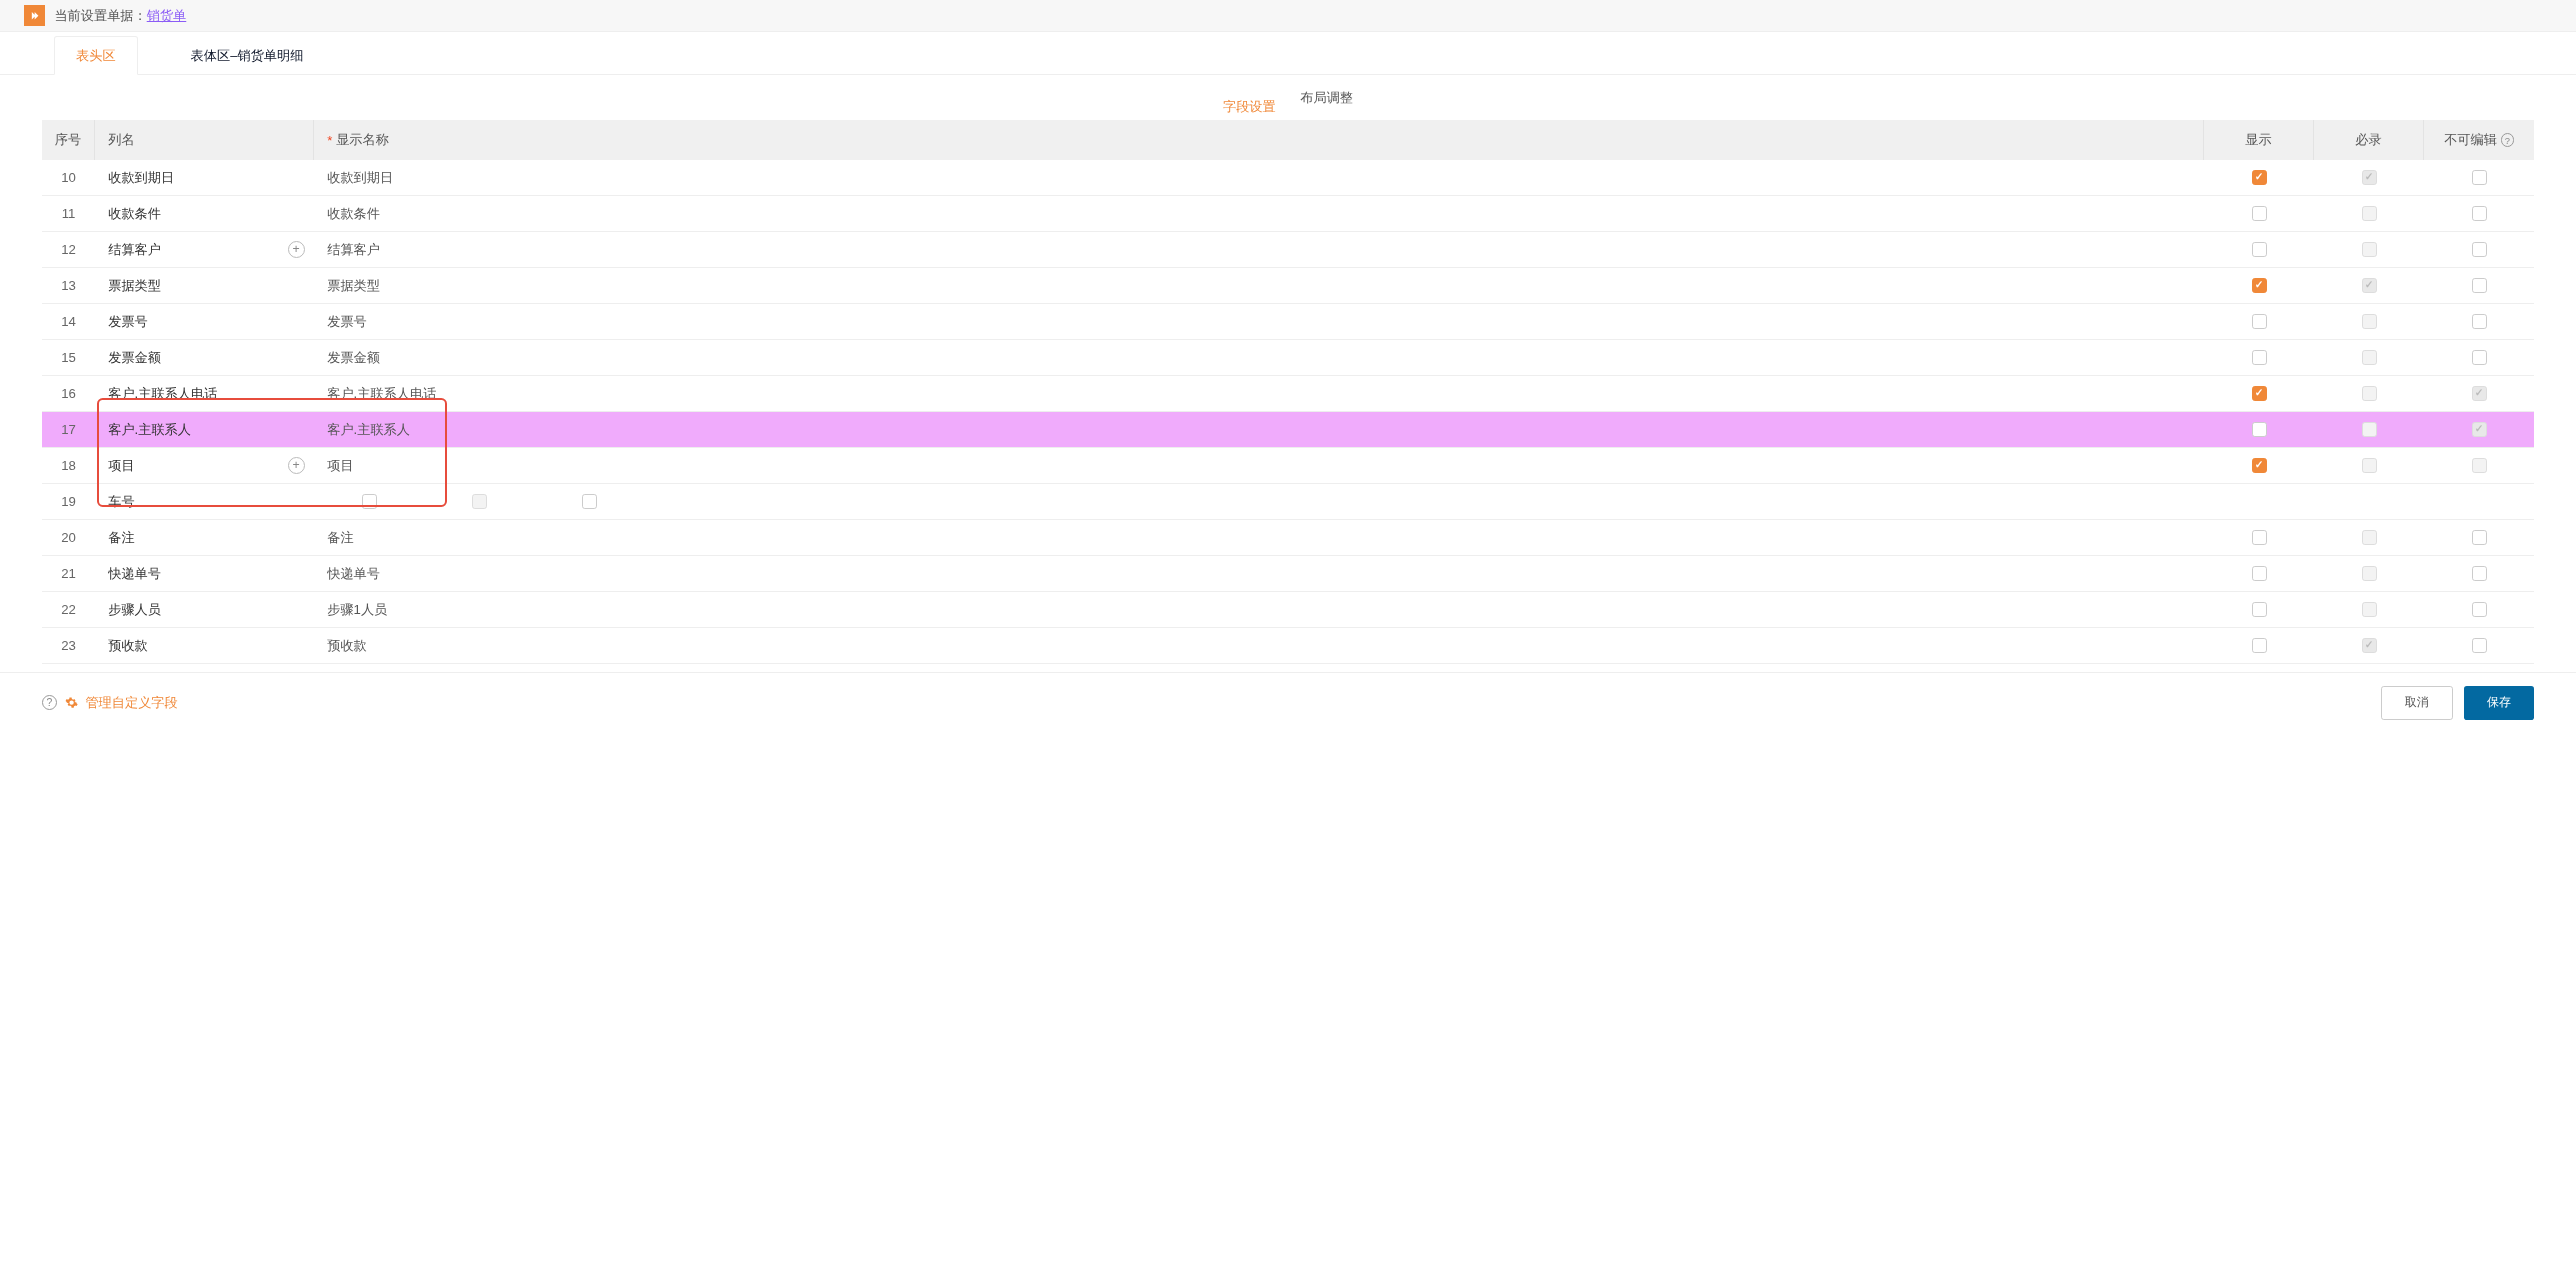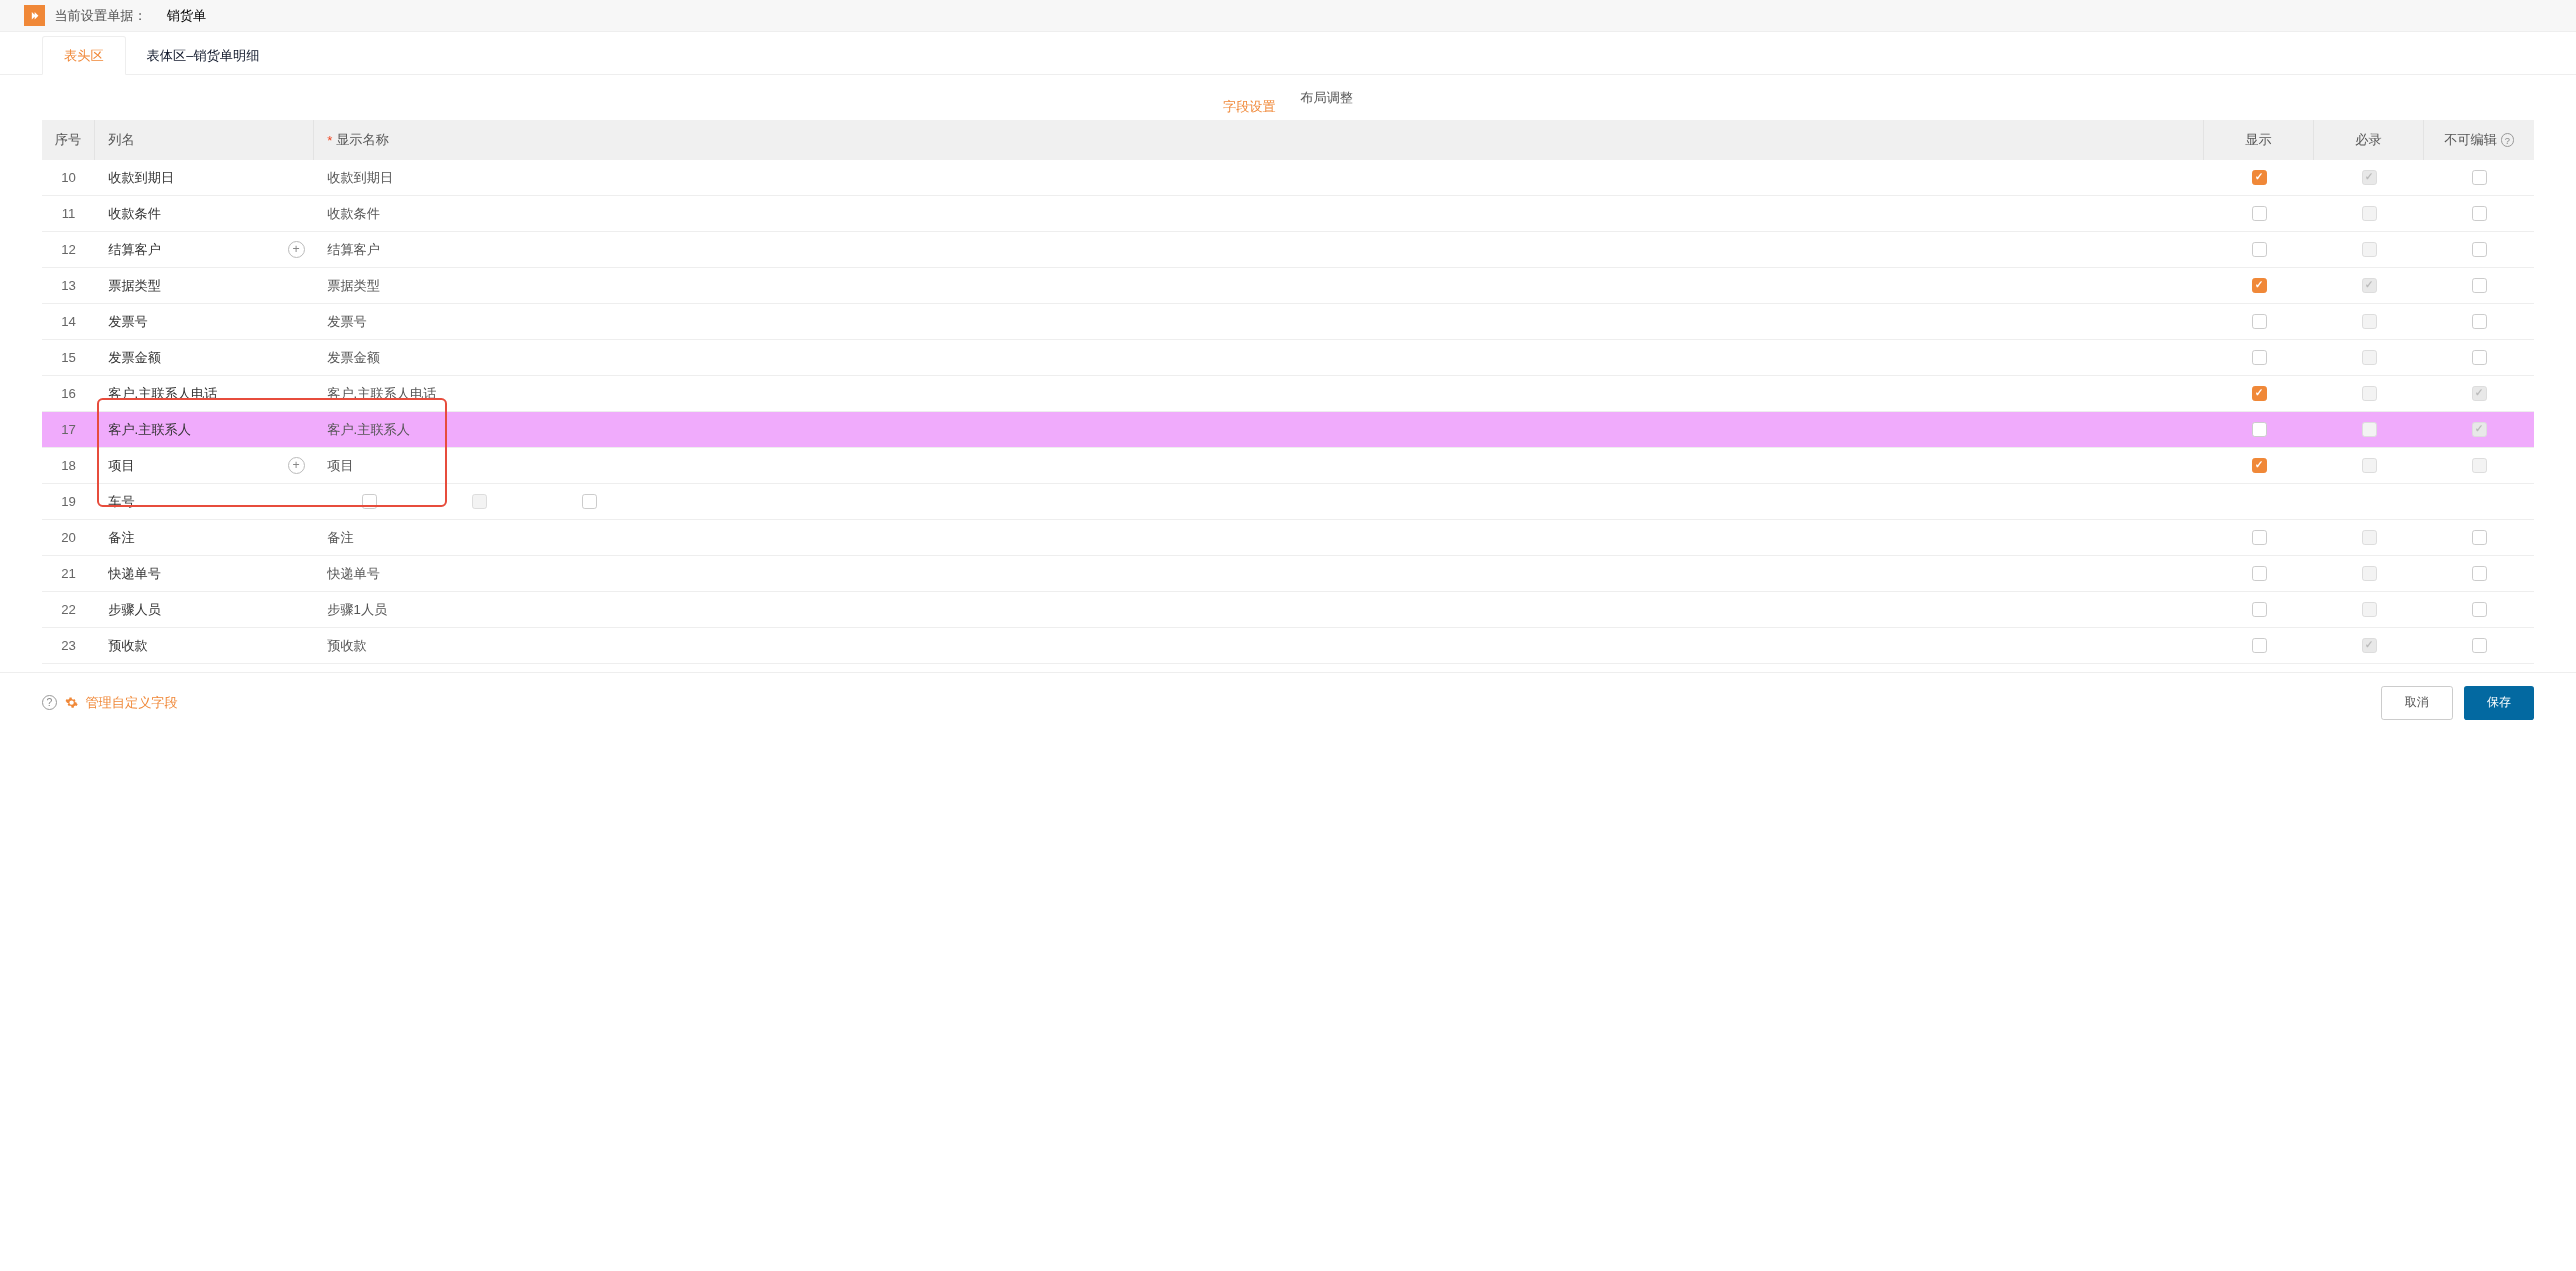--- a/index.html
+++ b/index.html
@@ -2,23 +2,23 @@
 <html style="font-size:15px"><head>
 <meta charset="utf-8">
 <style>
 * { box-sizing: border-box; margin: 0; padding: 0; }
 body { font-family: "PingFang SC", "Microsoft YaHei", sans-serif; font-size: 13.2px; color: #333; background: #fff; }
 
 .top-bar { display: flex; align-items: center; height: 32px; background: #f7f7f7; border-bottom: 0.9px solid #eee; padding-left: 24px; }
 .top-expand { width: 21px; height: 21px; background: #f08838; display: flex; align-items: center; justify-content: center; margin-right: 9.4px; }
 .top-expand svg { width: 11.3px; height: 11.3px; fill: #fff; }
 .top-label { color: #555; }
-.top-value { color: #000000; margin-left: 20px; }
-
-.tabs1 { display: flex; align-items: flex-end; padding-left: 42px; border-bottom: 0.9px solid #eee; height: 43px; }
+.top-value { color: #8b5cf6; margin-left: 0; text-decoration: underline; }
+
+.tabs1 { display: flex; align-items: flex-end; padding-left: 54px; border-bottom: 0.9px solid #eee; height: 43px; gap: 32px; }
 .tab1 { padding: 9.4px 21px; color: #0f172a; cursor: pointer; }
 .tab1.active { border: 0.9px solid #eee; border-bottom: 0.9px solid #fff; color: #f08838; background: #fff; position: relative; top: 0.9px; border-top-left-radius: 2.8px; border-top-right-radius: 2.8px; }
 
 .tabs2 { display: flex; justify-content: center; align-items: center; height: 45px; gap: 24.6px; }
 .tab2 { color: #555; height: 34px; display: flex; align-items: center; cursor: pointer; }
 .tab2.active { color: #f08838; border-bottom: 2.8px solid #f08838; position: relative; top: 10px; }
 
 .table-wrap { padding: 0 42px 0 42px; }
 .thead { display: flex; background: #f0f0f0; height: 40px; align-items: center; font-weight: 500; color: #555; }
 .col-seq { width: 53px; text-align: center; border-right: 0.9px solid #e3e3e3; height: 100%; display:flex; align-items:center; justify-content:center; }

